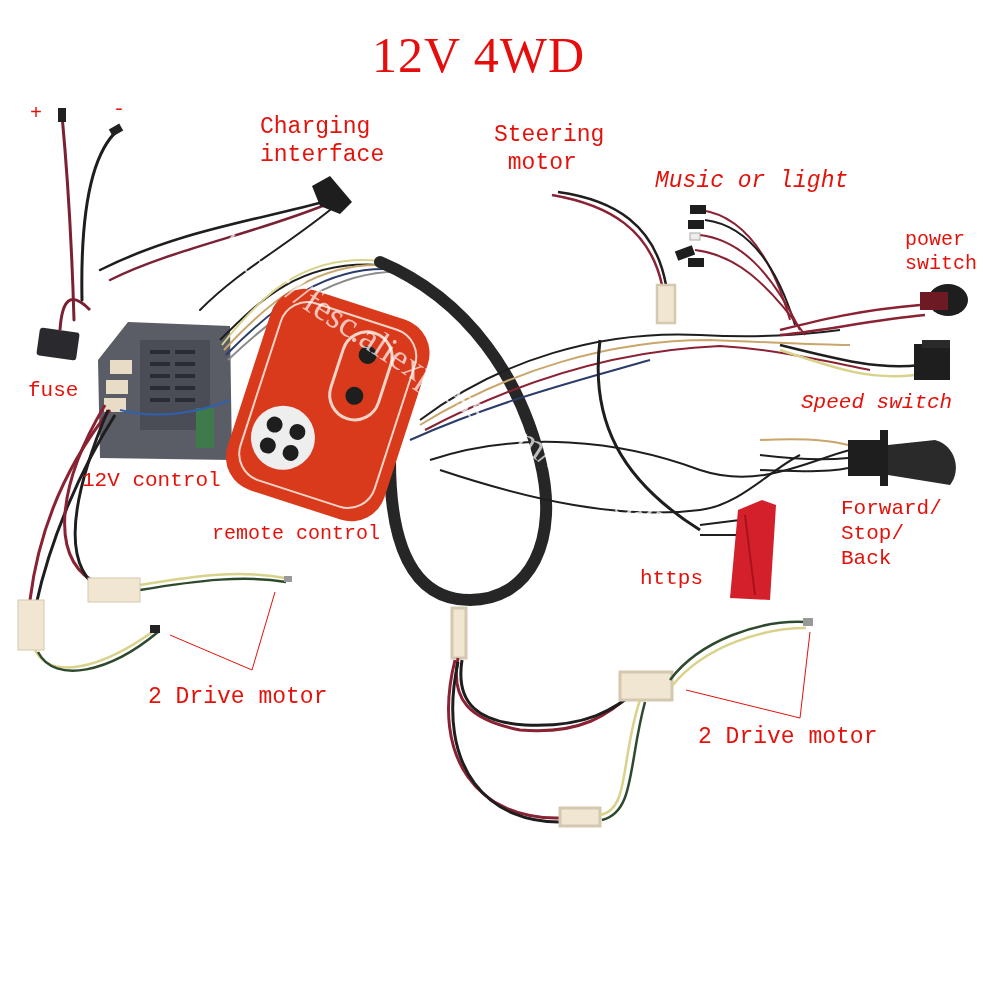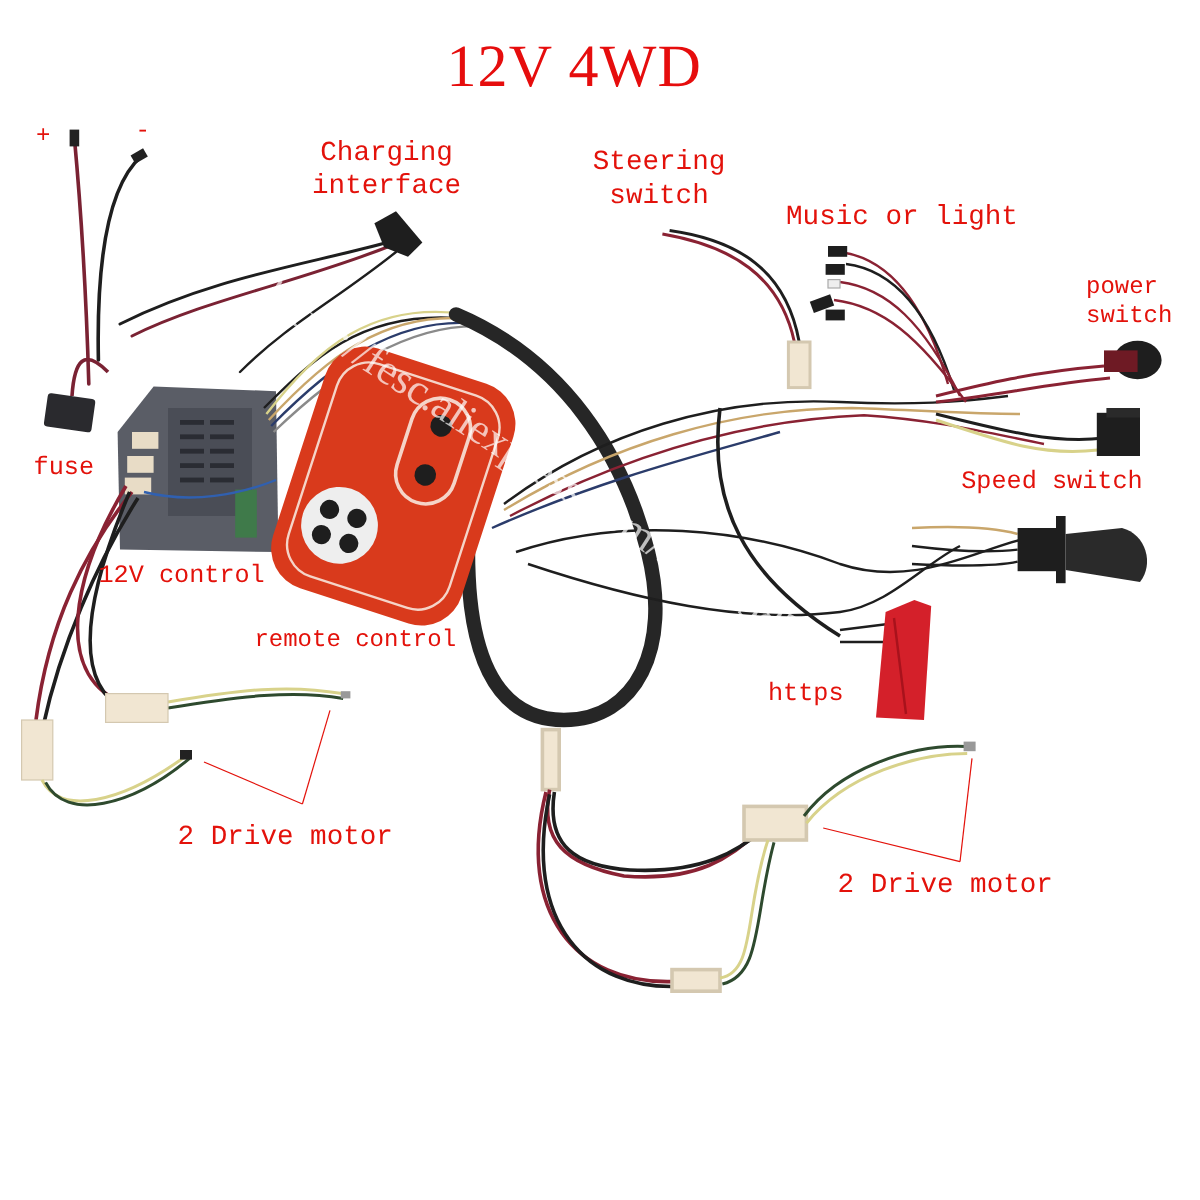--- a/index.html
+++ b/index.html
@@ -182,29 +182,32 @@
       <circle cx="300" cy="450" r="32" fill="#eeeeee"></circle>
       <circle cx="288" cy="440" r="8" fill="#1e1e1e"></circle>
       <circle cx="312" cy="440" r="8" fill="#1e1e1e"></circle>
       <circle cx="288" cy="462" r="8" fill="#1e1e1e"></circle>
       <circle cx="312" cy="462" r="8" fill="#1e1e1e"></circle>
     </g>
   </svg>
 
   <div class="label l20" style="left:30px; top:102px;">+</div>
   <div class="label l20" style="left:113px; top:98px;">-</div>
-  <div class="label l22" style="left:260px; top:114px;text-align:center;">Charging
+  <div class="label l22" style="left:260px; top:114px;">Charging
 interface</div>
   <div class="label l22" style="left:494px; top:122px;">Steering
- switch</div>
-  <div class="label l22" style="left:655px; top:168px;">Music or light</div>
+ motor</div>
+  <div class="label l22" style="left:655px; top:168px;font-style:italic;">Music or light</div>
   <div class="label l20" style="left:882px; top:228px;margin-left:23px;">power
 switch</div>
   <div class="label l21" style="left:28px; top:378px;">fuse</div>
-  <div class="label l21" style="left:801px; top:390px;">Speed switch</div>
+  <div class="label l21" style="left:801px; top:390px;font-style:italic;">Speed switch</div>
   <div class="label l21" style="left:82px; top:468px;">12V control</div>
   <div class="label l20" style="left:192px; top:522px;margin-left:20px;">remote control</div>
+  <div class="label l21" style="left:841px; top:496px;">Forward/
+Stop/
+Back</div>
   <div class="label l21" style="left:640px; top:566px;">https</div>
   <div class="label l22" style="left:148px; top:684px;">2 Drive motor</div>
   <div class="label l22" style="left:698px; top:724px;">2 Drive motor</div>
 
   <div class="watermark" style="left:235px; top:225px; transform:rotate(33deg);">https://fesc.aliexpress.com/store/5832274</div>
 </div>
 
 </body></html>

